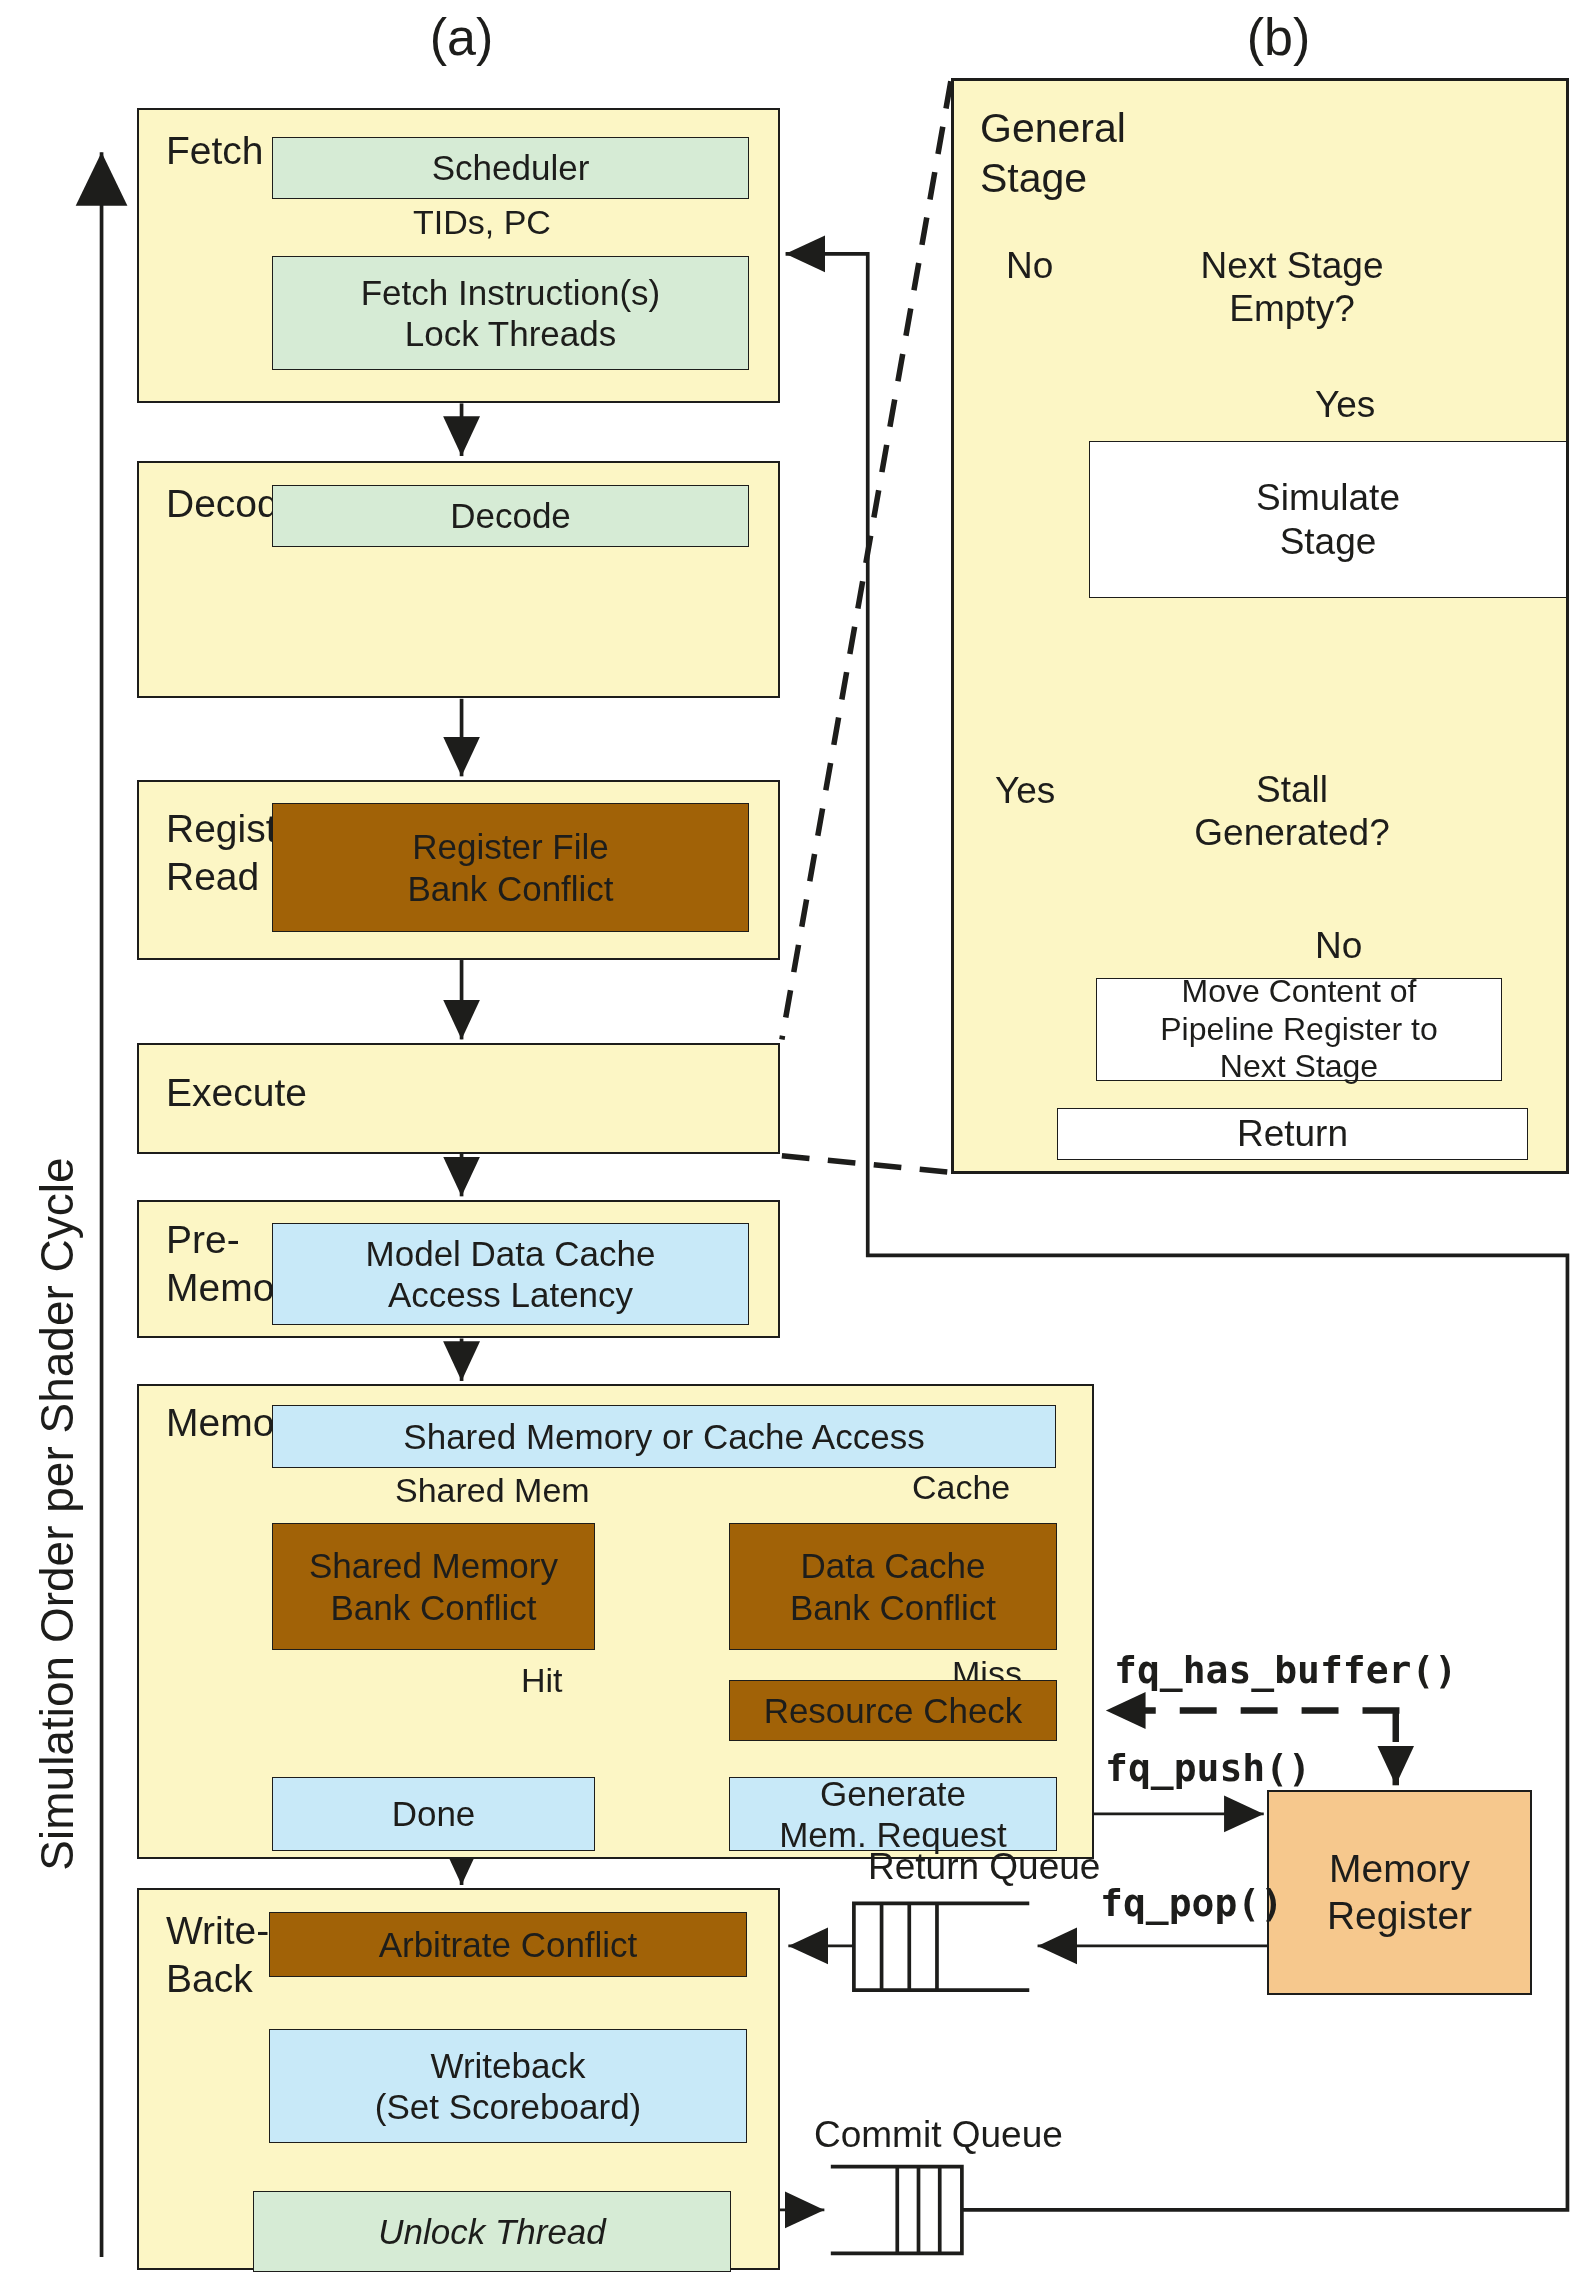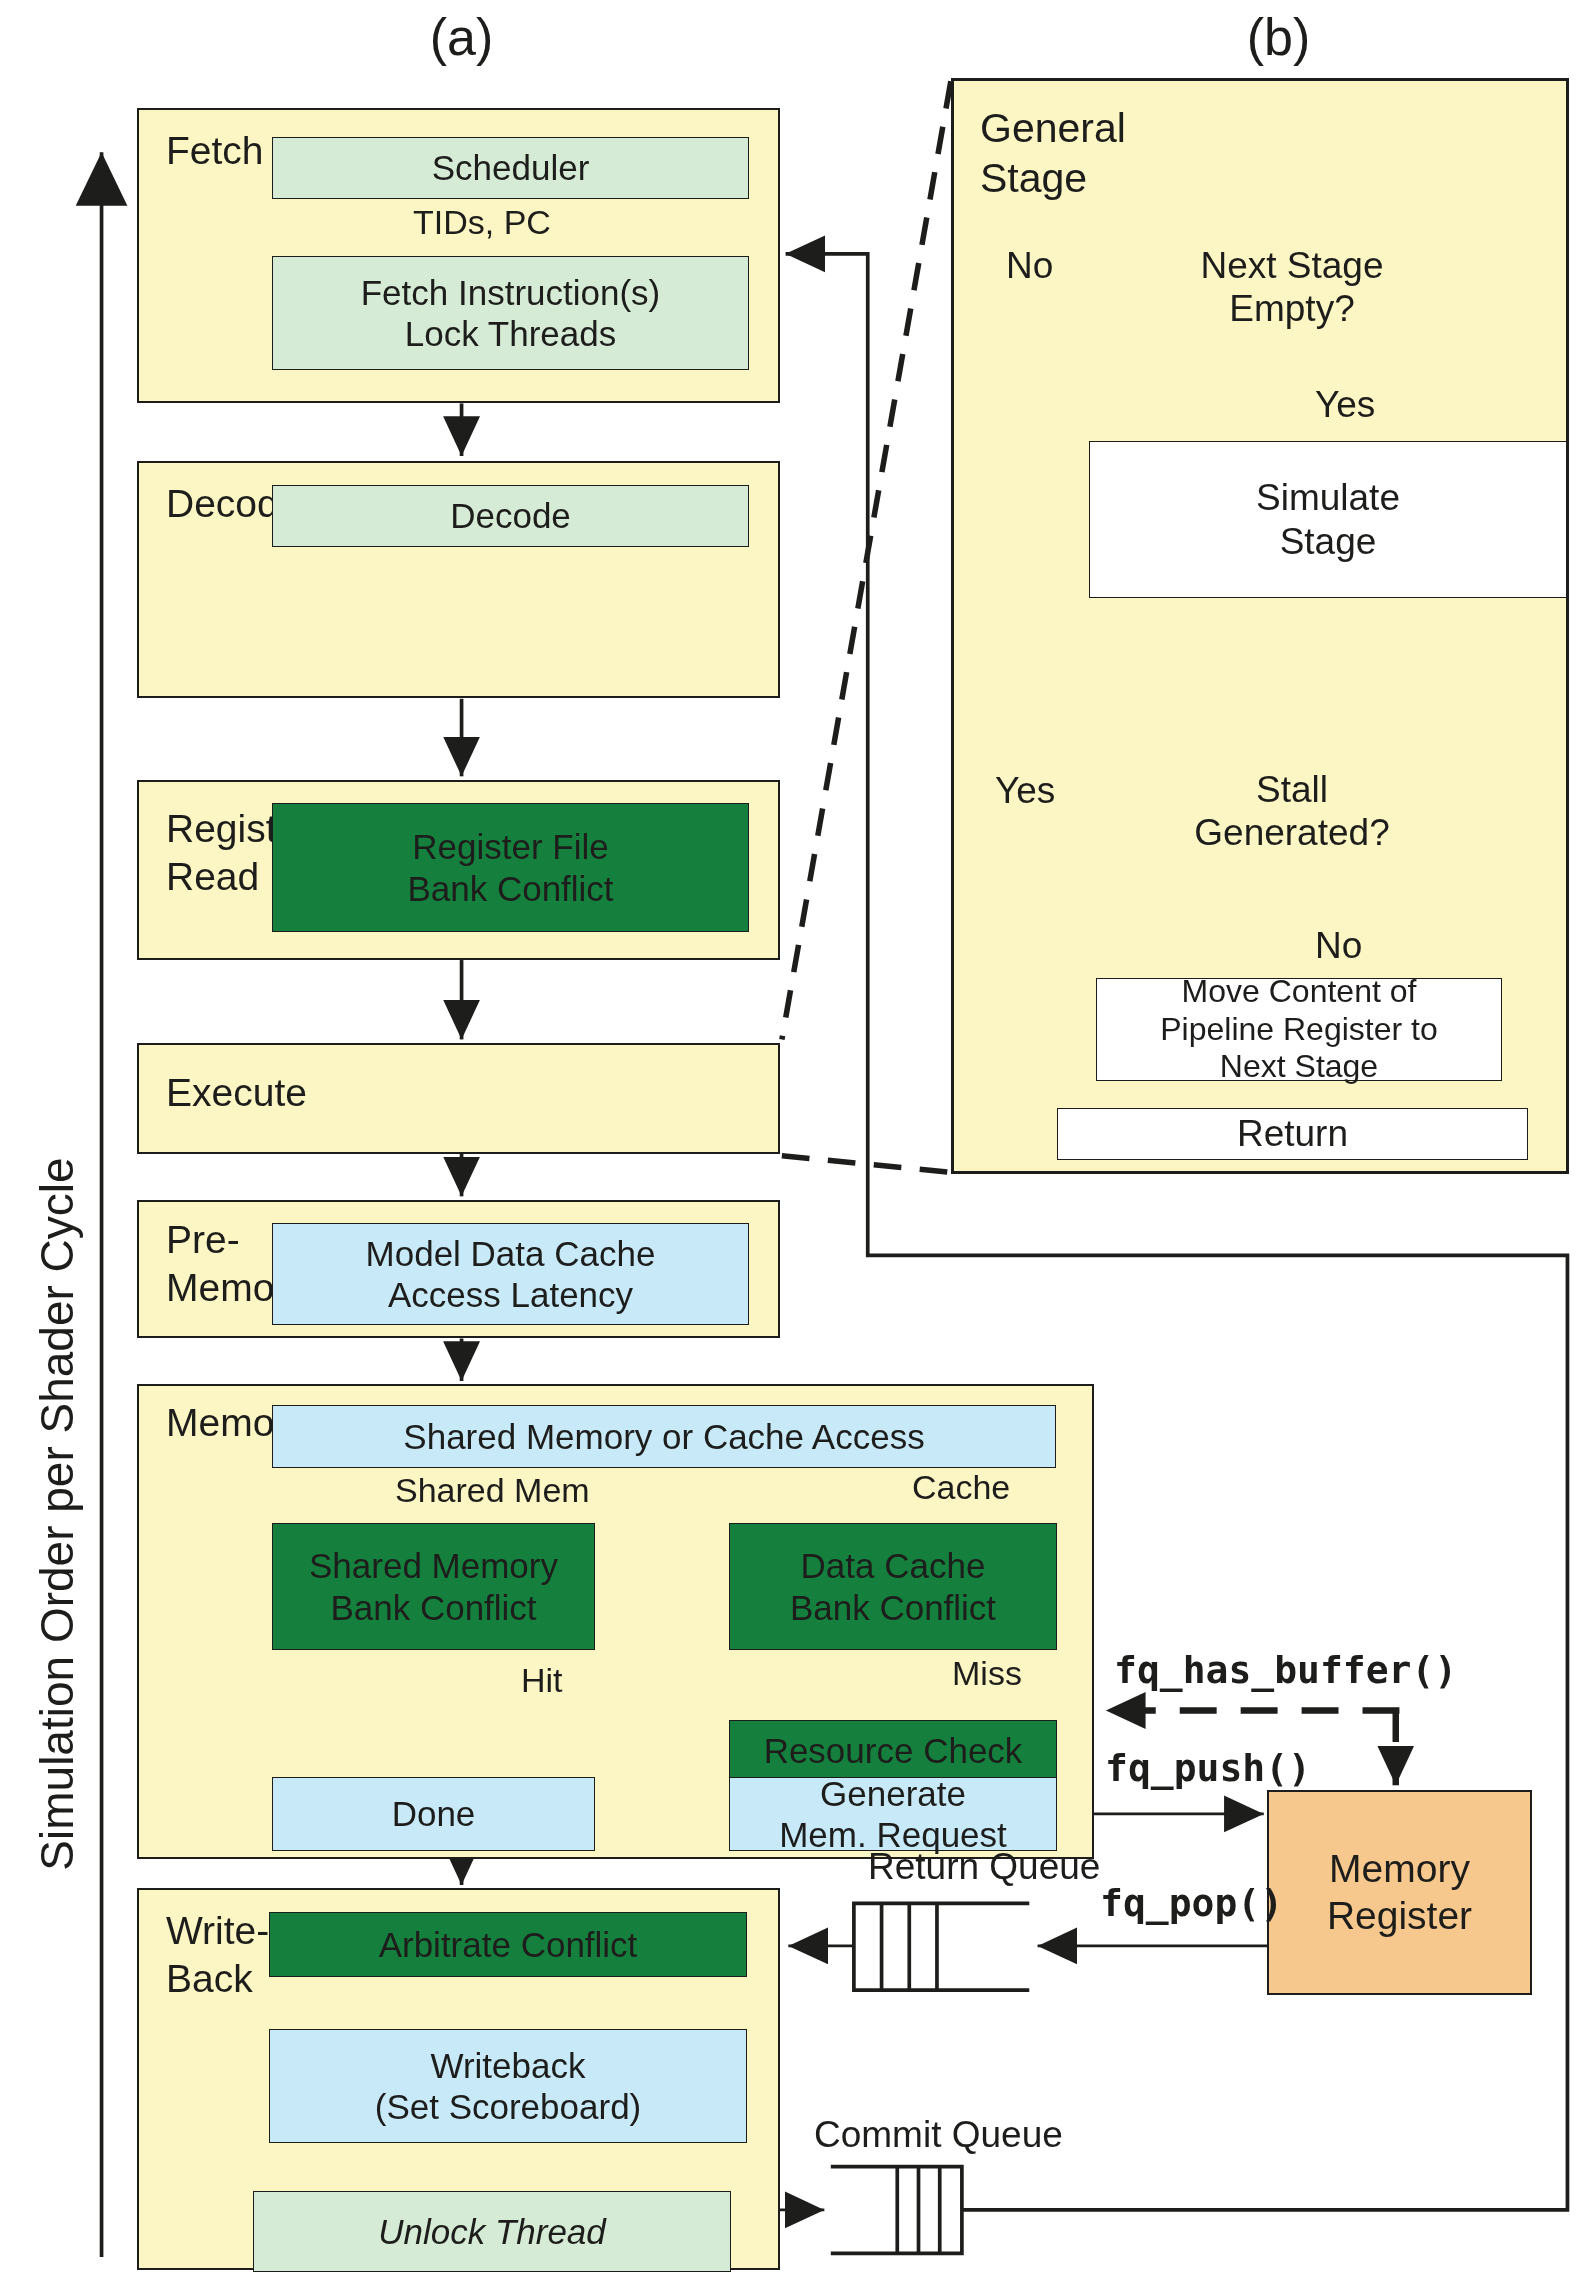--- a/index.html
+++ b/index.html
@@ -2,21 +2,21 @@
 <html style="font-size:14.8px"><head>
 <meta charset="utf-8">
 <style>
   html,body{margin:0;padding:0;background:#fff;}
   #canvas{position:relative;width:1597px;height:2293px;background:#fff;overflow:hidden;
           font-family:"Liberation Sans",sans-serif;color:#1d1d1b;}
   .abs{position:absolute;}
   .stage{background:#FCF6C5;border:2.8px solid #1d1d1b;box-sizing:border-box;}
   .bbox{border:1.8px solid #1d1d1b;box-sizing:border-box;display:flex;flex-direction:column;
         align-items:center;justify-content:center;text-align:center;font-size:35px;line-height:1.18;}
-  .green{background:#D6EBD5;} .pink{background:#15803d;} .blue{background:#C8E9F8;}
+  .green{background:#D6EBD5;} .pink{background:#a16207;} .blue{background:#C8E9F8;}
   .white{background:#fff;} .orange{background:#F6C88D;}
   .stage-label{font-size:39px;line-height:1.22;}
   .cap{font-size:52px;}
   .small-label{font-size:34px;white-space:nowrap;}
   .mono{font-family:"DejaVu Sans Mono",monospace;font-weight:bold;font-size:38px;white-space:nowrap;}
   .dtext{display:flex;flex-direction:column;align-items:center;justify-content:center;
          text-align:center;font-size:37px;line-height:1.15;}
   .vlabel{font-size:46px;text-align:center;white-space:nowrap;}
   svg{position:absolute;left:0;top:0;}
 </style>
@@ -163,21 +163,21 @@
   <div class="abs bbox pink" style="left:272px;top:1523px;width:323px;height:127px;">
     <div>Shared Memory</div>
     <div>Bank Conflict</div>
   </div>
   <div class="abs bbox pink" style="left:729px;top:1523px;width:328px;height:127px;">
     <div>Data Cache</div>
     <div>Bank Conflict</div>
   </div>
   <div class="abs small-label" style="left:952px;top:1654px;text-align:right;">Miss</div>
   <div class="abs small-label" style="left:521px;top:1661px;">Hit</div>
-  <div class="abs bbox pink" style="left:729px;top:1680px;width:328px;height:61px;margin-top:40px;">Resource Check</div>
+  <div class="abs bbox pink" style="left:729px;top:1680px;width:328px;height:61px;">Resource Check</div>
   <div class="abs bbox blue" style="left:729px;top:1777px;width:328px;height:74px;">
     <div>Generate</div>
     <div>Mem. Request</div>
   </div>
   <div class="abs bbox blue" style="left:272px;top:1777px;width:323px;height:74px;">Done</div>
 
   <div class="abs bbox pink" style="left:269px;top:1912px;width:478px;height:65px;">Arbitrate Conflict</div>
   <div class="abs bbox blue" style="left:269px;top:2029px;width:478px;height:114px;">
     <div>Writeback</div>
     <div>(Set Scoreboard)</div>

